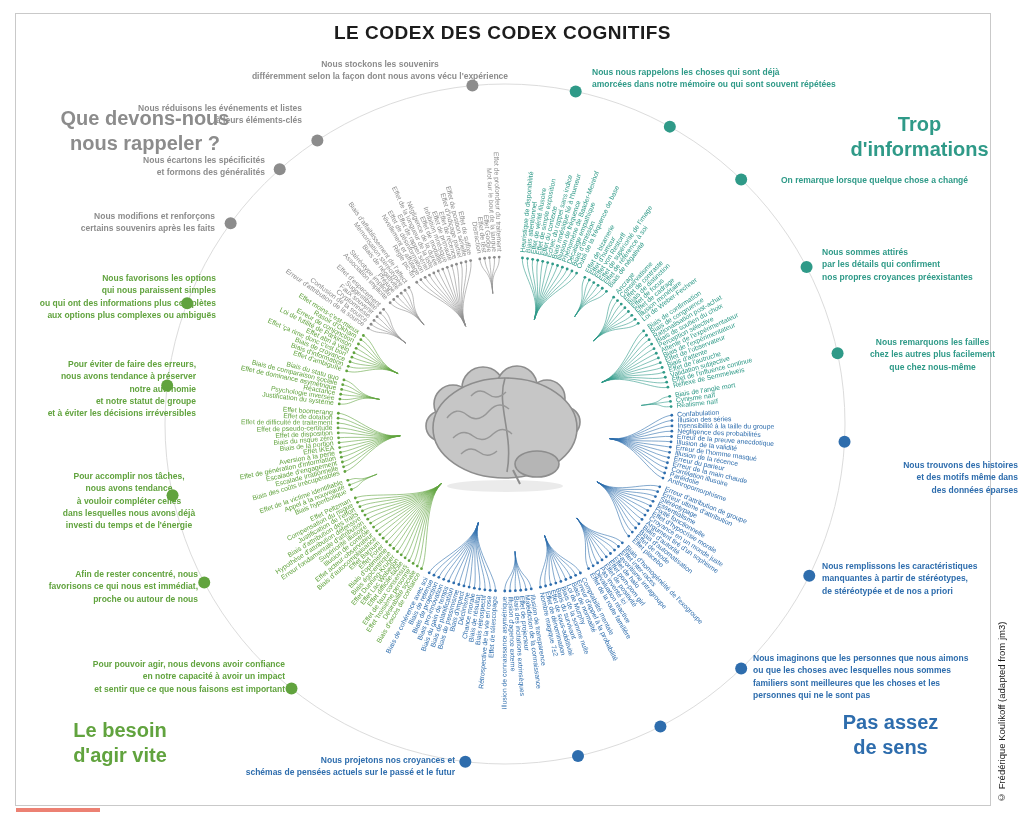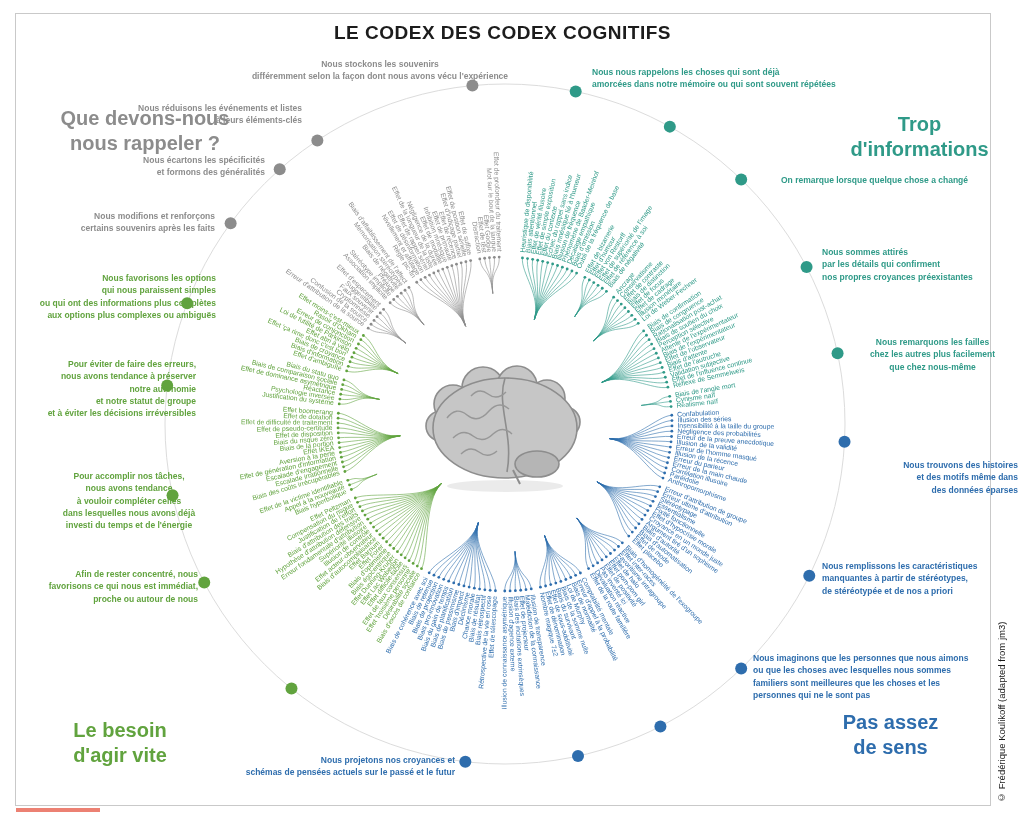--- a/index.html
+++ b/index.html
@@ -657,20 +657,23 @@
 des données éparses</div>
     <div class="ann" style="left: 822px; top: 560px; width: 196px; text-align: left; color: rgb(46, 109, 173);">Nous remplissons les caractéristiques
 manquantes à partir de stéréotypes,
 de stéréotypée et de nos a priori</div>
     <div class="ann" style="left: 753px; top: 652px; width: 265px; text-align: left; color: rgb(46, 109, 173);">Nous imaginons que les personnes que nous aimons
 ou que les choses avec lesquelles nous sommes
 familiers sont meilleures que les choses et les
 personnes qui ne le sont pas</div>
     <div class="ann" style="left: 220px; top: 754px; width: 235px; text-align: right; color: rgb(46, 109, 173);">Nous projetons nos croyances et
 schémas de pensées actuels sur le passé et le futur</div>
+    <div class="ann" style="left: 50px; top: 658px; width: 235px; text-align: right; color: rgb(97, 163, 62);">Pour pouvoir agir, nous devons avoir confiance
+en notre capacité à avoir un impact
+et sentir que ce que nous faisons est important</div>
     <div class="ann" style="left: 48px; top: 568px; width: 150px; text-align: right; color: rgb(97, 163, 62);">Afin de rester concentré, nous
 favorisons ce qui nous est immédiat,
 proche ou autour de nous</div>
     <div class="ann" style="left: 58px; top: 470px; width: 142px; text-align: center; color: rgb(97, 163, 62);">Pour accomplir nos tâches,
 nous avons tendance
 à vouloir compléter celles
 dans lesquelles nous avons déjà
 investi du temps et de l'énergie</div>
     <div class="ann" style="left: 28px; top: 358px; width: 168px; text-align: right; color: rgb(97, 163, 62);">Pour éviter de faire des erreurs,
 nous avons tendance à préserver

